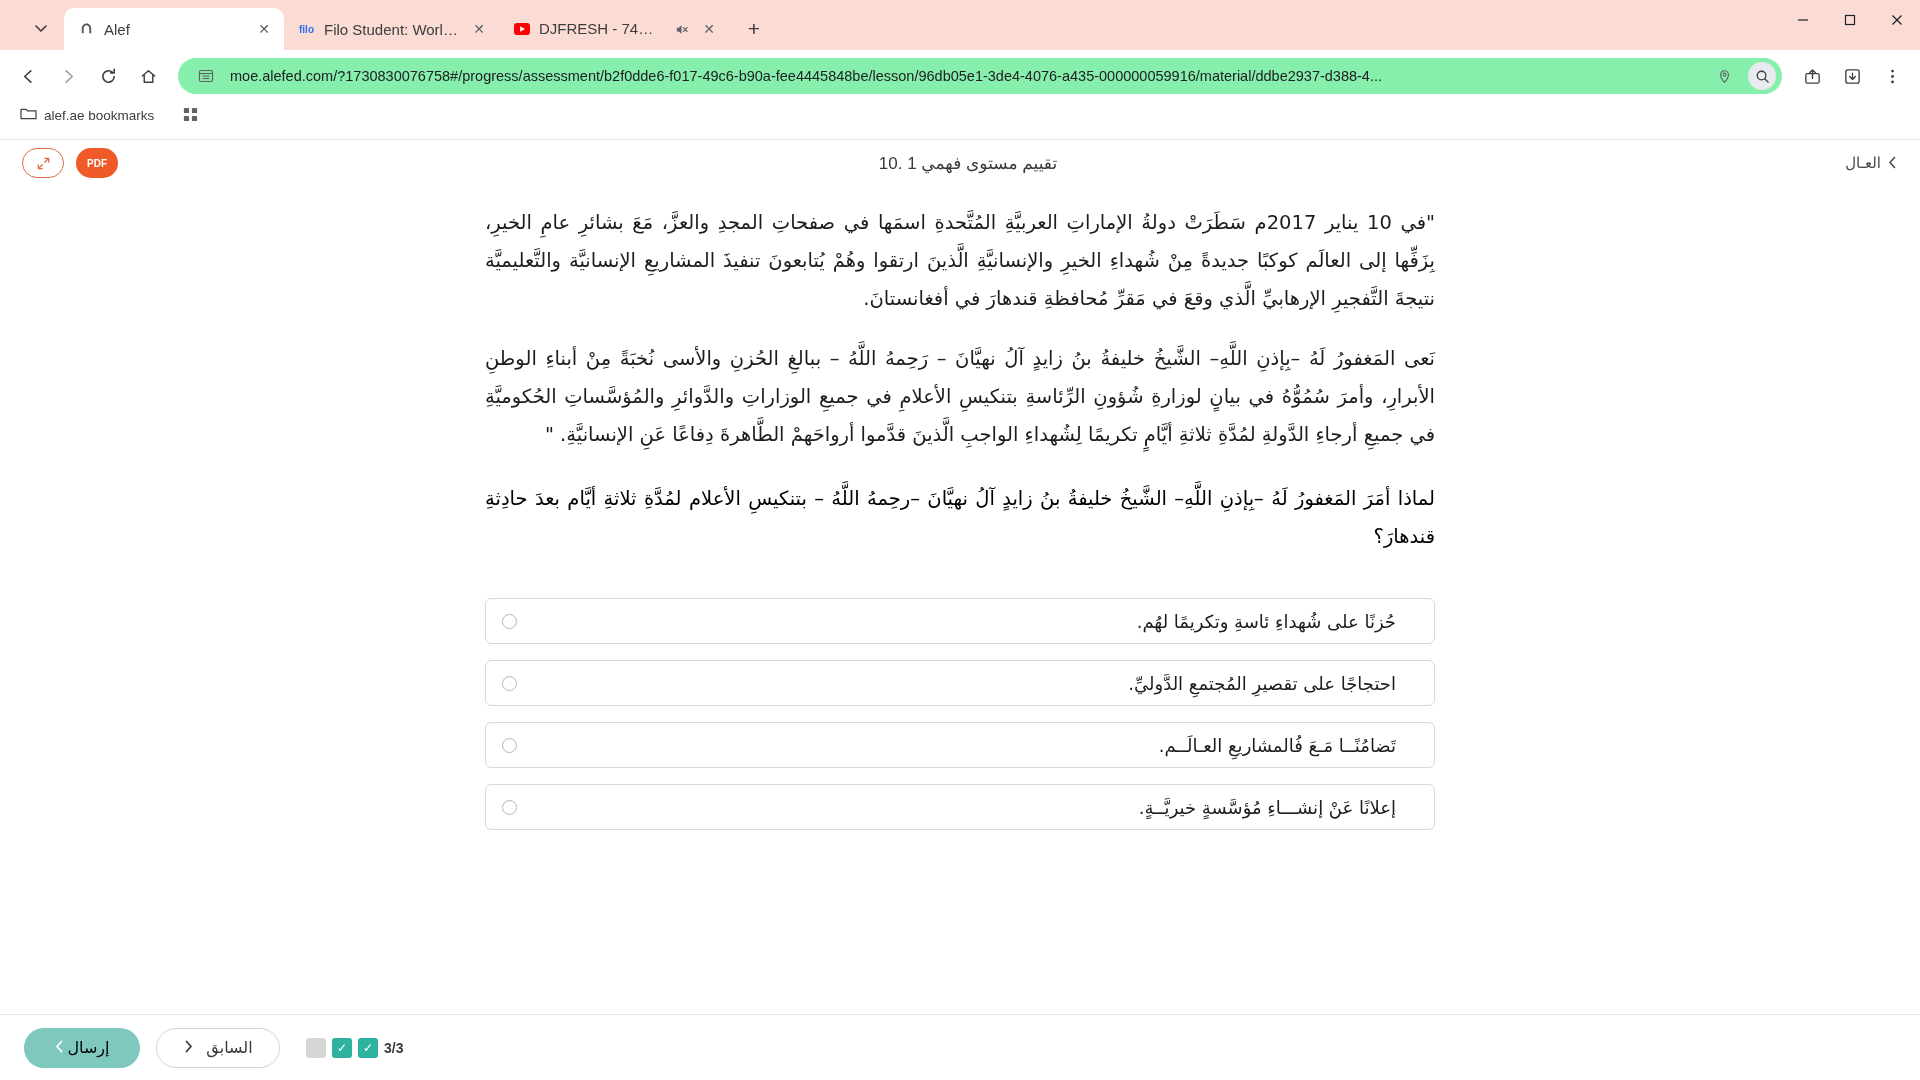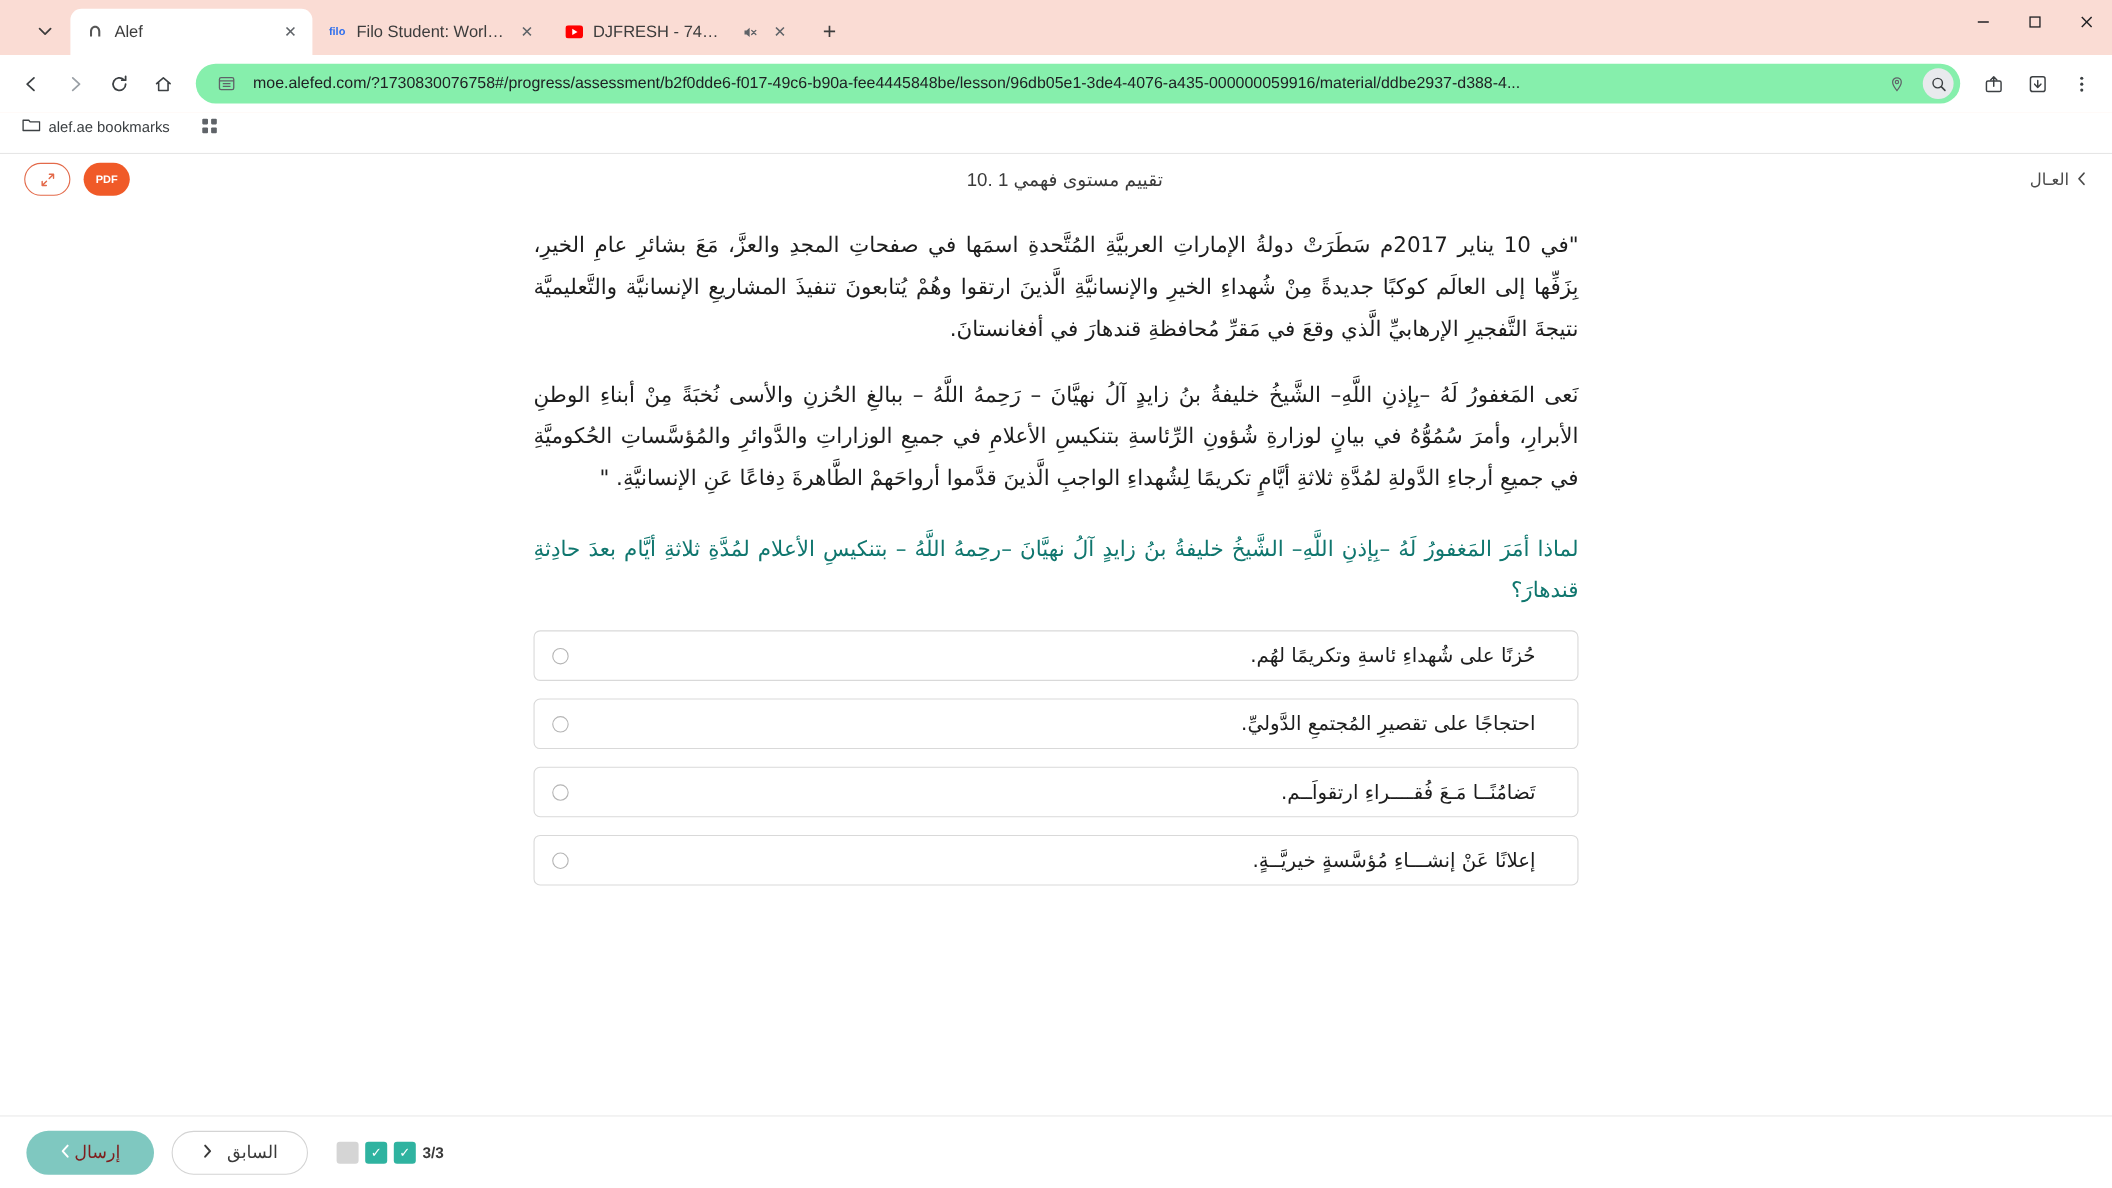--- a/index.html
+++ b/index.html
@@ -209,22 +209,22 @@
     line-height: 1.95;
     color: #1d1d1d;
     margin: 0 0 22px 0;
     font-family: "DejaVu Sans", "Liberation Sans", sans-serif;
     text-align: justify;
   }
   .para.last { margin-bottom: 26px; }
   .question {
     font-size: 19.5px;
     line-height: 1.95;
-    color: #0f766e;
-    margin: 14px 0 17px 0;
+    color: #000000;
+    margin: 14px 0 42px 0;
     font-family: "DejaVu Sans", "Liberation Sans", sans-serif;
     text-align: justify;
   }
 
   .options {
     width: 950px;
     direction: rtl;
     display: flex;
     flex-direction: column;
     gap: 16px;
@@ -262,21 +262,21 @@
     flex: 0 0 auto;
     border-top: 1px solid #eaeaea;
     display: flex;
     align-items: center;
     padding: 0 24px;
     gap: 16px;
     background: #fff;
   }
   .btn-submit {
     background: #7fc8c0;
-    color: #7f1d1d;
+    color: #000000;
     border: none;
     border-radius: 22px;
     height: 40px;
     min-width: 116px;
     display: flex;
     flex-direction: row-reverse;
     align-items: center;
     justify-content: center;
     gap: 2px;
     font-size: 16px;
@@ -515,21 +515,21 @@
         <div class="option">
           <span class="radio"></span>
           <span class="option-text">حُزنًا على شُهداءِ ئاسةِ وتكريمًا لهُم.</span>
         </div>
         <div class="option">
           <span class="radio"></span>
           <span class="option-text">احتجاجًا على تقصيرِ المُجتمعِ الدَّوليِّ.</span>
         </div>
         <div class="option">
           <span class="radio"></span>
-          <span class="option-text">تَضامُنًــا مَـعَ فُقــــراءِ ارتقواَــم.</span>
+          <span class="option-text">تَضامُنًــا مَـعَ فُالمشاريعِ العـالَــم.</span>
         </div>
         <div class="option">
           <span class="radio"></span>
           <span class="option-text">إعلانًا عَنْ إنشـــاءِ مُؤسَّسةٍ خيريَّــةٍ.</span>
         </div>
       </div>
     </div>
 
     <div class="footer">
       <button class="btn-submit">

